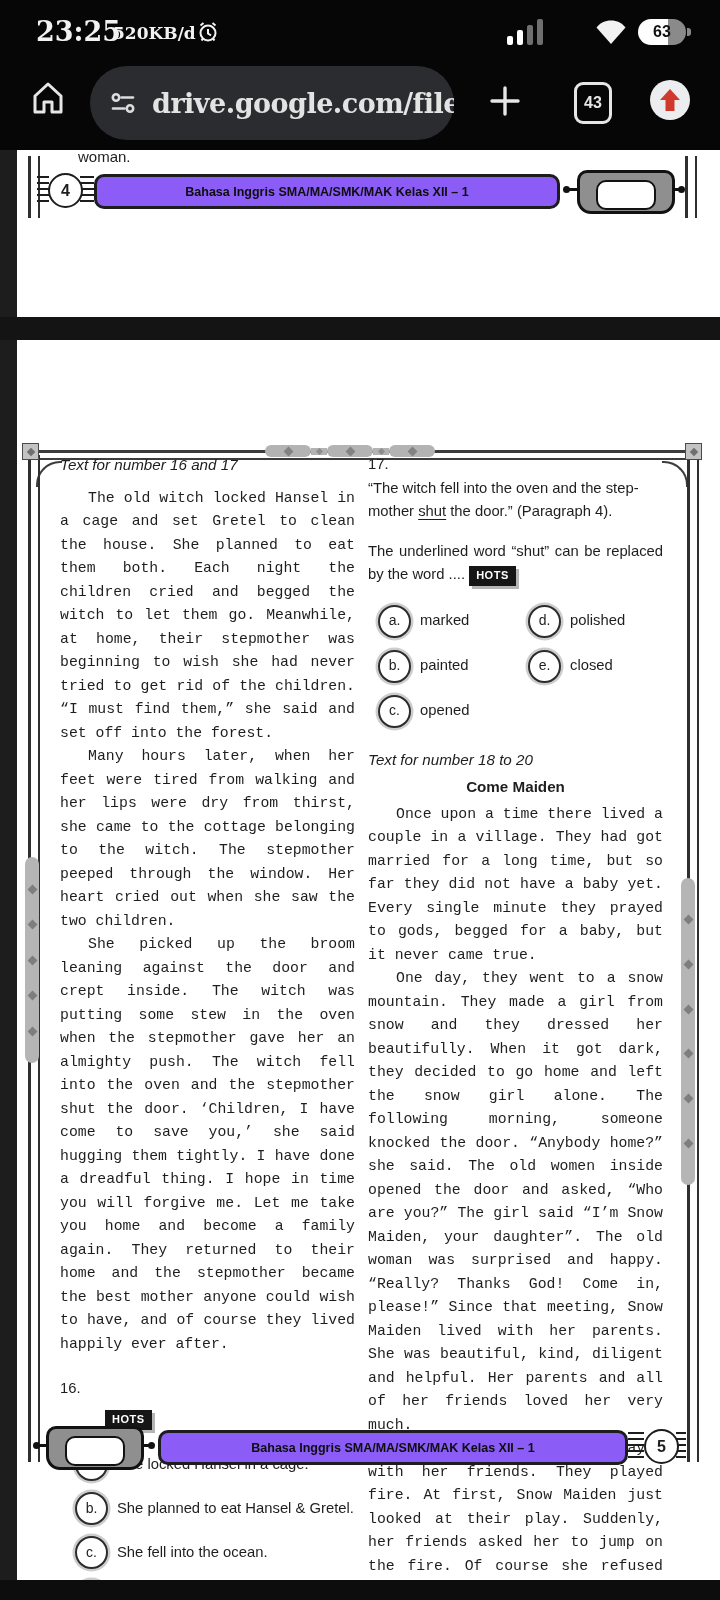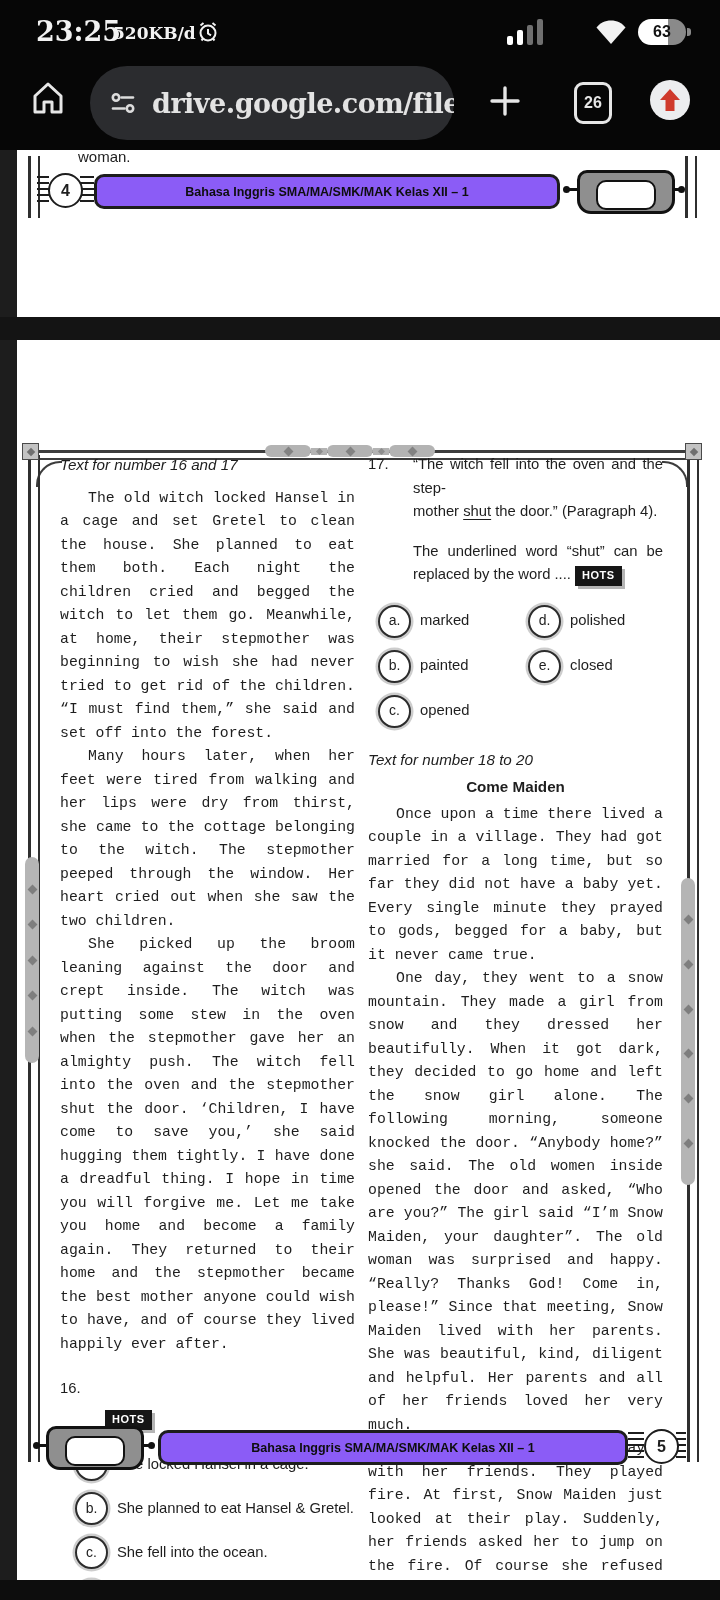--- a/index.html
+++ b/index.html
@@ -71,21 +71,21 @@
          display:flex;flex-direction:column;align-items:center;justify-content:space-evenly;}
   .orn-v i{display:block;width:7px;height:7px;background:#7e7e7e;transform:rotate(45deg);}
   
   .col{position:absolute;top:113px;width:295px;font-size:14.8px;line-height:23.5px;}
   .col-left{left:43px;}
   .col-right{left:351px;}
   .text-label{font-style:italic;font-size:15.2px;margin:0 0 10px 0;}
   p.story{margin:0;text-align:justify;text-indent:28px;font-family:Liberation Mono, monospace;}
   .bi{font-weight:bold;font-style:italic;}
   .u{text-decoration:underline;text-underline-offset:3px;}
-  .qrow{display:flex;margin-top:21px;}
+  .qrow{display:flex;margin-top:21px;flex-direction:column;}
   .qnum{width:45px;flex-shrink:0;}
   .qtext{flex:1;text-align:justify;}
   .hots{display:inline-block;background:#161616;color:#fff;font-weight:bold;font-size:11px;
         padding:1px 7px 2px;letter-spacing:.5px;box-shadow:3px 3px 0 #b5b5b5;line-height:17px;}
   .hots-line{margin:6px 0 0 45px;}
   .opts{margin-top:18px;padding-left:15px;}
   .opt{display:flex;align-items:center;margin-bottom:11px;}
   .opt-circle{width:29px;height:29px;border:2px solid #2c2c2c;border-radius:50%;box-shadow:0 0 0 2.5px #cdcdcd;
               display:flex;align-items:center;justify-content:center;font-size:14px;margin-right:9px;flex-shrink:0;background:#fff;}
   .opts-grid{margin:18px 0 0 10px;display:grid;grid-template-columns:150px 140px;row-gap:12px;}
@@ -145,21 +145,21 @@
   </div>
   <span class="bb-plus">
     <svg width="42" height="42" viewBox="0 0 42 42">
         <g stroke="#e6e6e6" stroke-width="3.4" stroke-linecap="round">
           <path d="M21 8 V34"></path>
           <path d="M8 21 H34"></path>
         </g>
       </svg>
   </span>
   <span class="bb-tabs">
-      <span>26</span>
+      <span>43</span>
     </span>
   <span class="bb-update">
     <svg width="26" height="26" viewBox="0 0 26 26">
         <path fill="#cf3a2c" d="M13 2 L23 13 H17.5 V24 H8.5 V13 H3 Z"></path>
       </svg>
   </span>
 </div>
 
 <div class="viewer">
 

